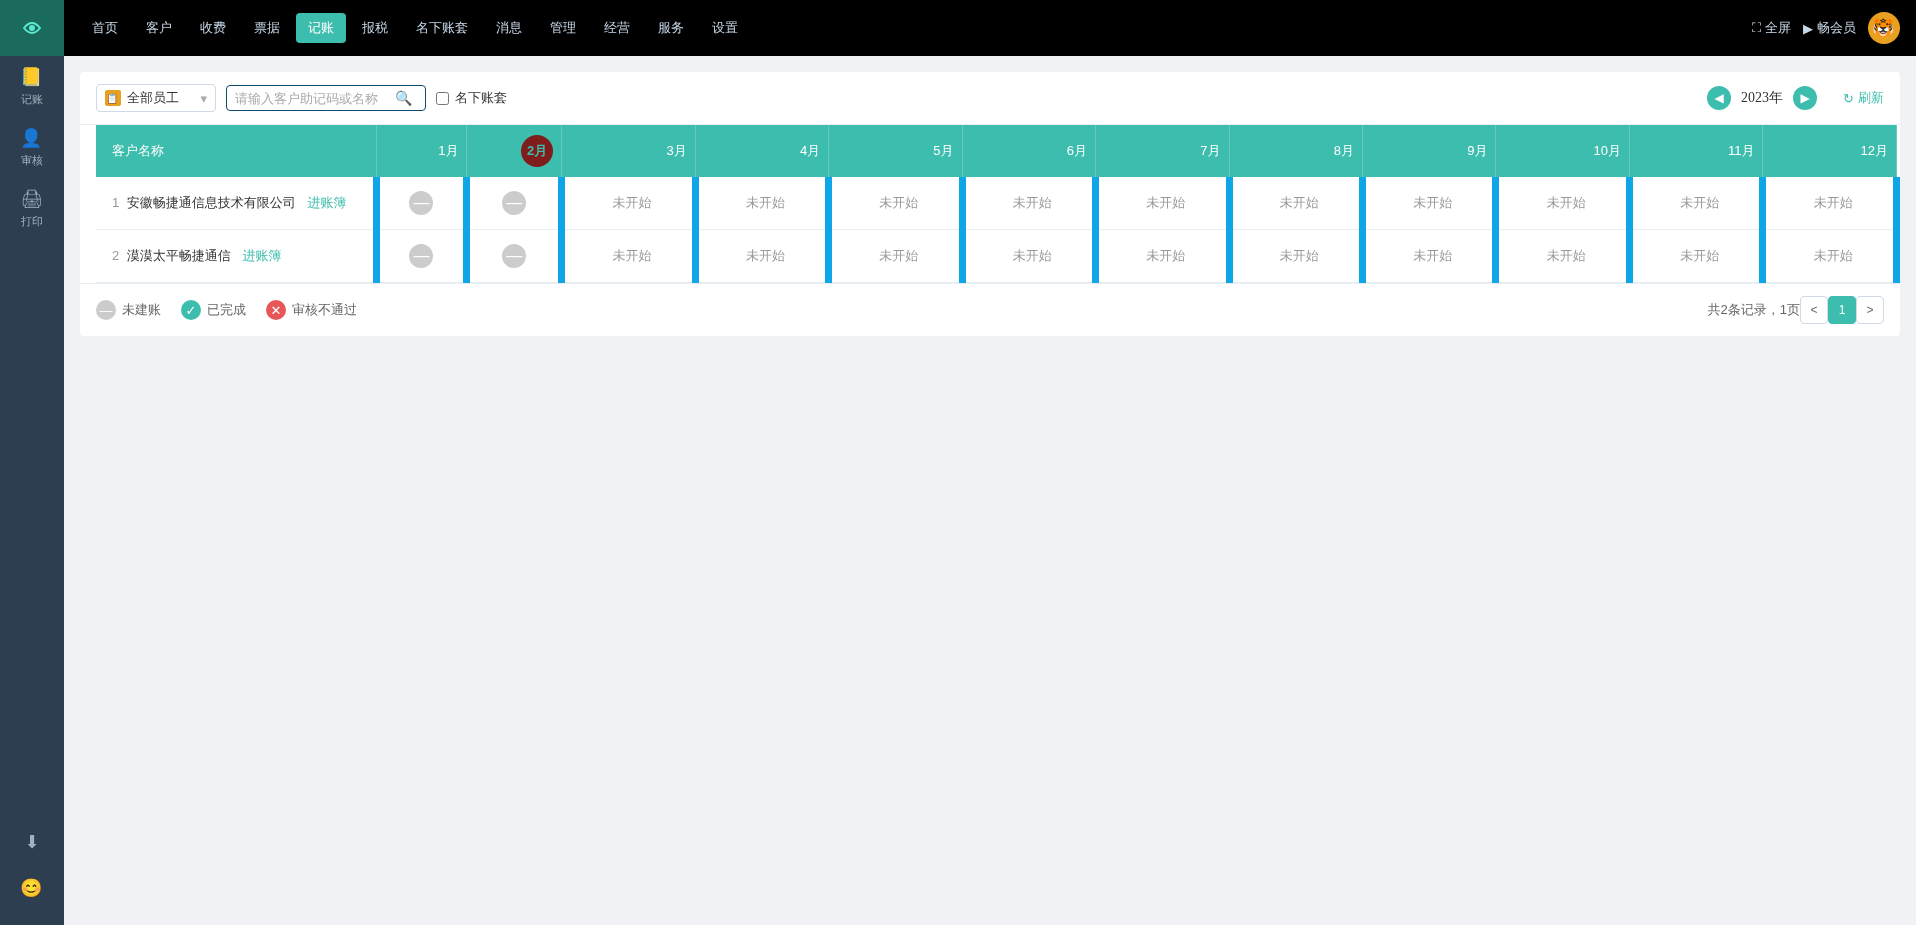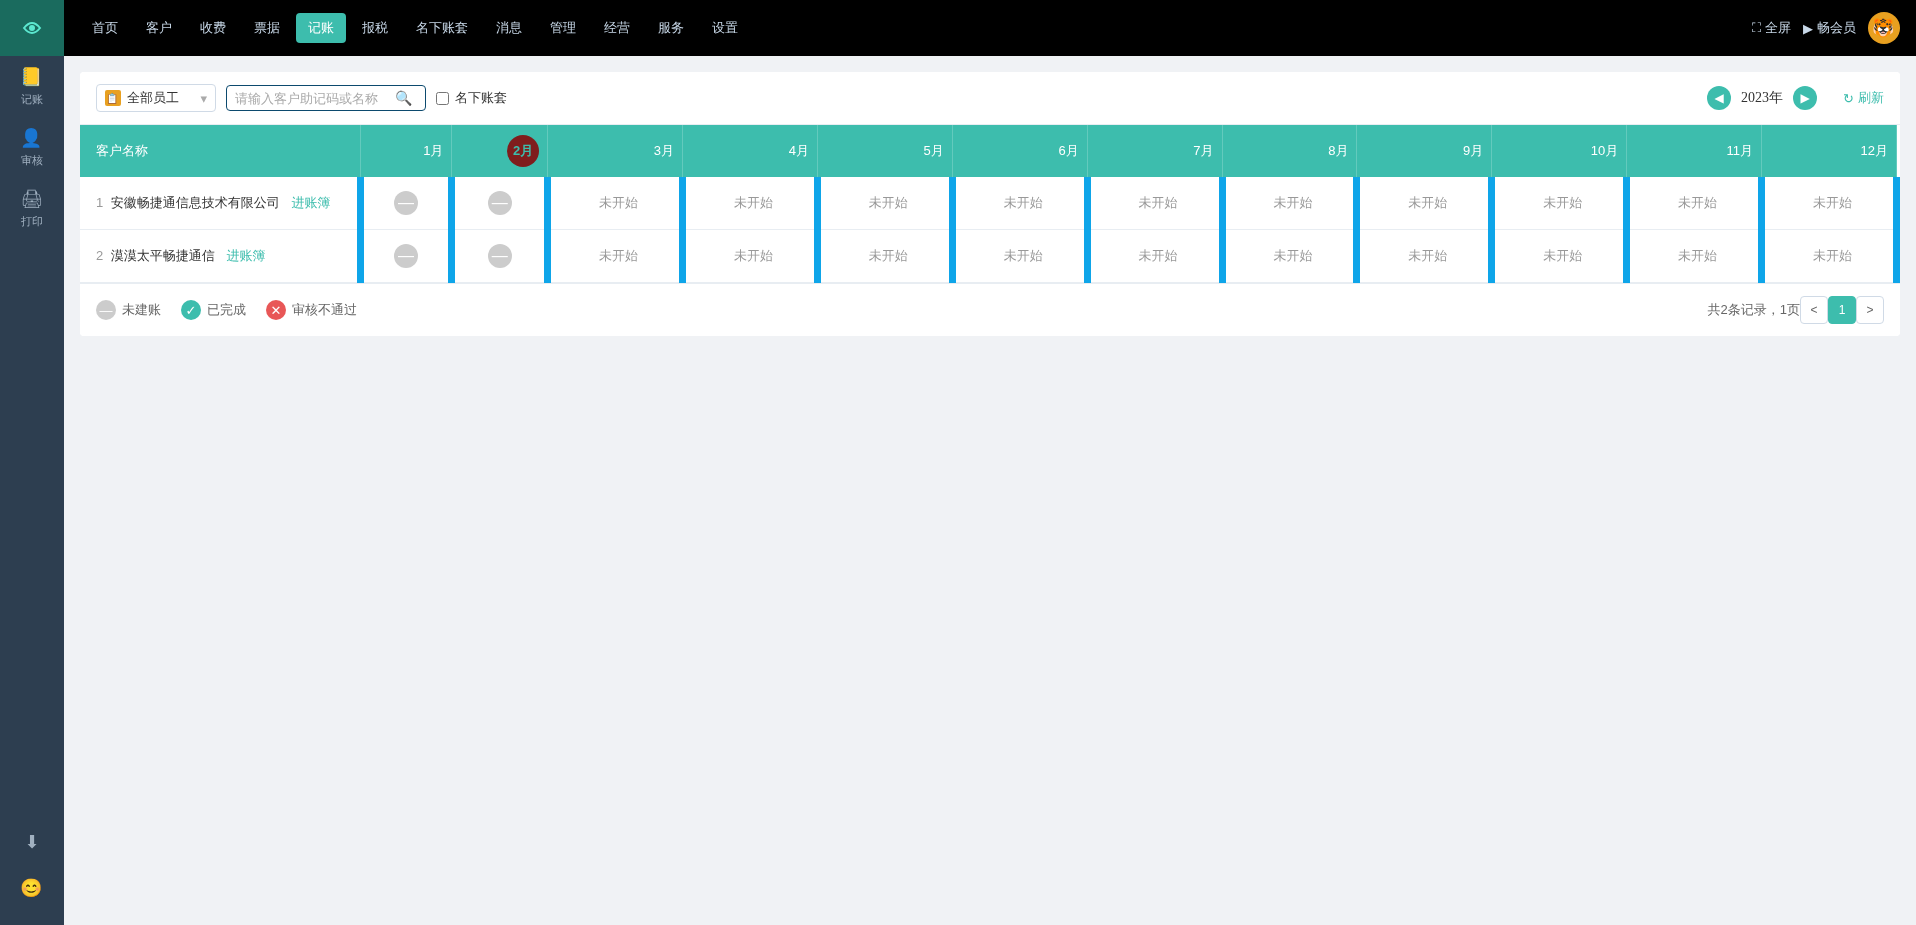--- a/index.html
+++ b/index.html
@@ -270,20 +270,21 @@
       text-align: center;
       font-size: 16px;
     }
     .not-started { color: #999; margin-left: 7px; }
 
     
     .table-scroll-container {
       max-height: 300px;
       overflow-y: auto;
       position: relative;
+      padding-left: 16px;
     }
 
     
     .footer {
       background: #fff;
       border-top: 1px solid #e8edf2;
       padding: 12px 16px;
       display: flex;
       align-items: center;
       gap: 20px;

